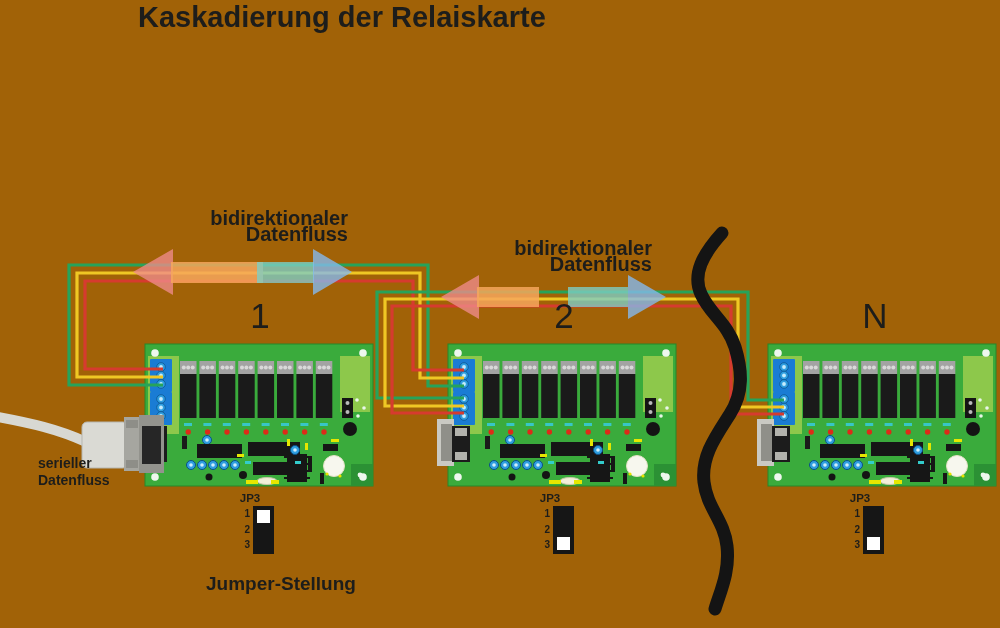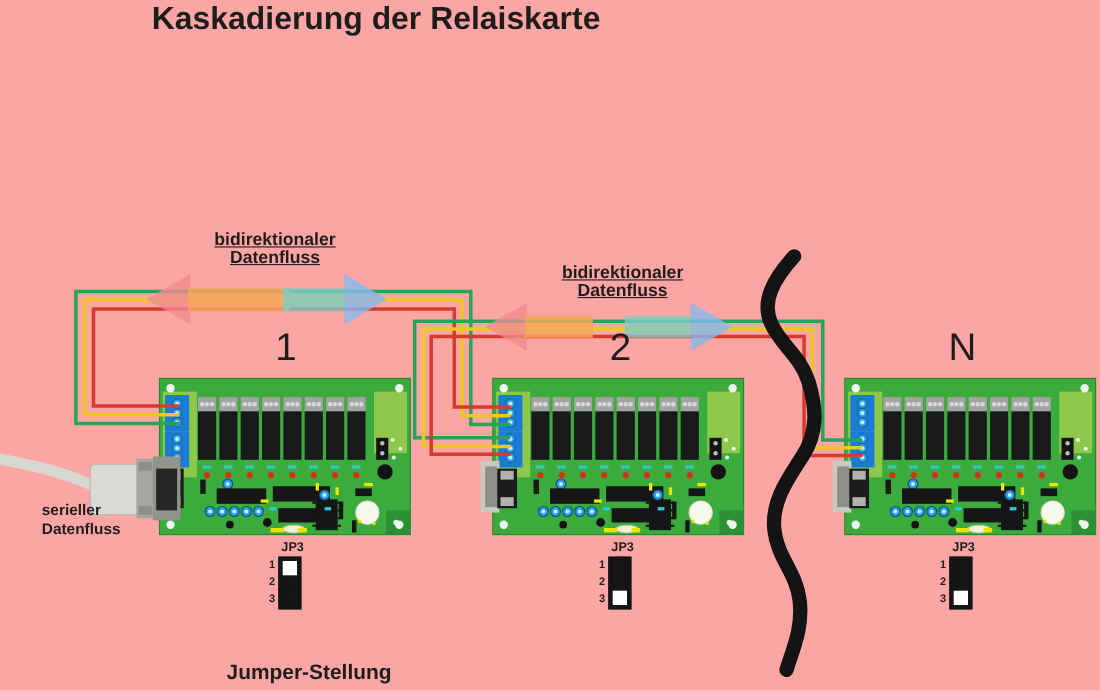--- a/index.html
+++ b/index.html
@@ -1,30 +1,30 @@
 <!DOCTYPE html>
 <html><head>
 <meta charset="utf-8">
 <style>
   html,body{margin:0;padding:0;background:#fff;}
-  .stage{position:relative;width:1000px;height:628px;background:#fca5a5;overflow:hidden;
+  .stage{position:relative;width:1000px;height:628px;background:#a16207;overflow:hidden;
          font-family:"Liberation Sans",sans-serif;color:#1d1d1b;}
   .abs{position:absolute;}
   .title{left:138px;top:1px;font-size:29px;font-weight:bold;letter-spacing:0;}
-  .flow{font-size:16px;line-height:15.5px;font-weight:bold;text-align:center;text-decoration:underline;}
+  .flow{font-size:20px;line-height:15.5px;font-weight:bold;text-align:right;}
   .flow1{left:152px;top:211px;width:196px;}
   .flow2{left:480px;top:241px;width:172px;}
   .cardnum{font-size:35px;width:60px;text-align:center;font-weight:400;}
   .num1{left:230px;top:296px;}
   .num2{left:534px;top:296px;}
   .numN{left:845px;top:296px;}
   .serial{left:38px;top:455px;font-size:14px;line-height:16.5px;font-weight:bold;}
-  .jcaption{left:206px;top:573px;font-size:19px;font-weight:bold;margin-top:28px;}
+  .jcaption{left:206px;top:573px;font-size:19px;font-weight:bold;}
   .jumper{position:absolute;width:48px;}
-  .jp-name{margin-left:16px;width:28px;text-align:center;font-size:11.5px;font-weight:bold;}
+  .jp-name{margin-left:0;width:28px;text-align:center;font-size:11.5px;font-weight:bold;}
   .jp-row{display:flex;margin-top:2px;}
   .jp-pins{display:flex;flex-direction:column;width:14px;font-size:10px;font-weight:bold;
            text-align:right;padding-right:3px;}
   .jp-pins span{height:15.6px;line-height:15.6px;}
   .jp-box{border:3px solid #161616;background:#161616;width:15px;height:42px;
           display:flex;flex-direction:column;}
   .jp-cell{flex:1;background:#161616;}
   .jp-cell[data-state="open"]{background:#ffffff;margin:1px;}
   svg{position:absolute;left:0;top:0;}
 </style>

